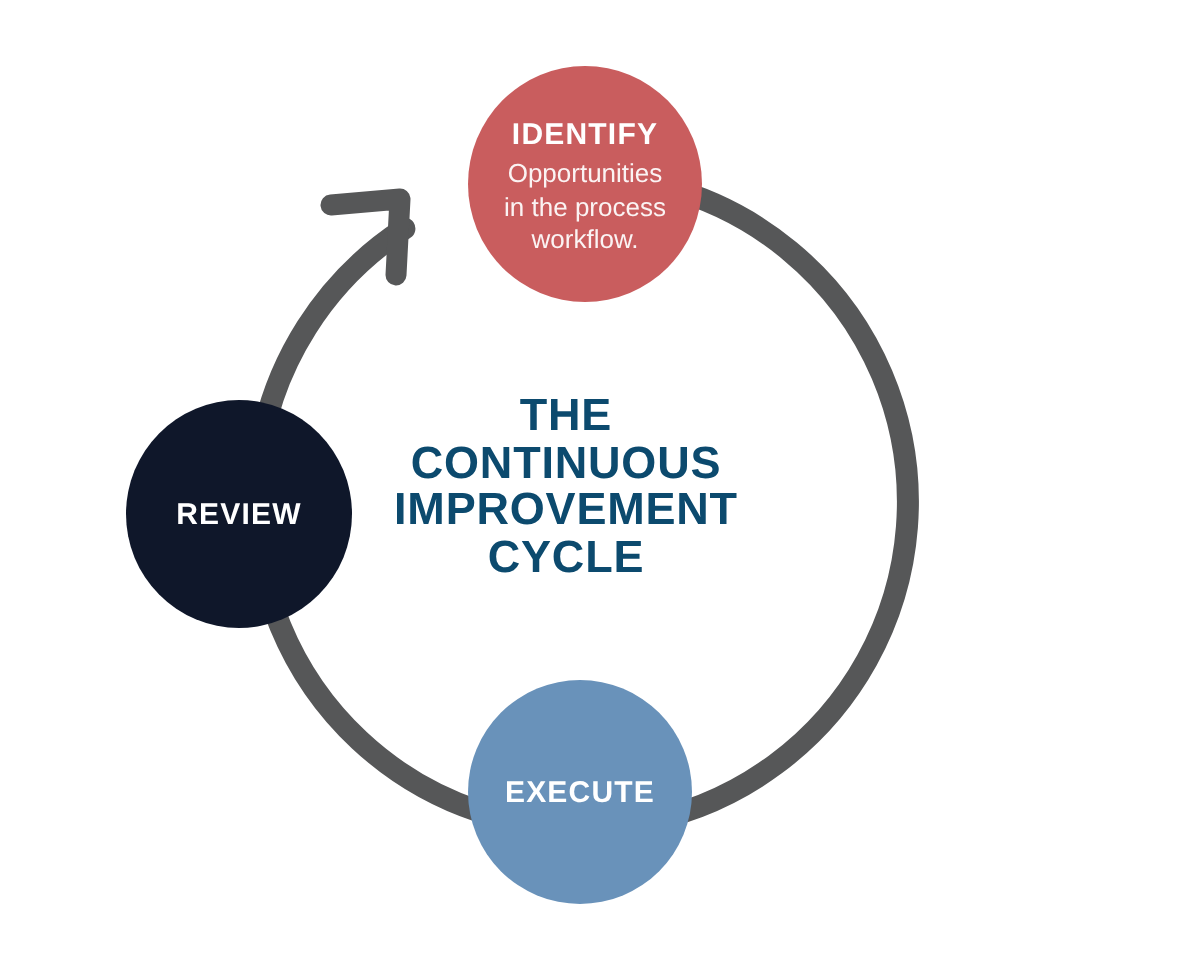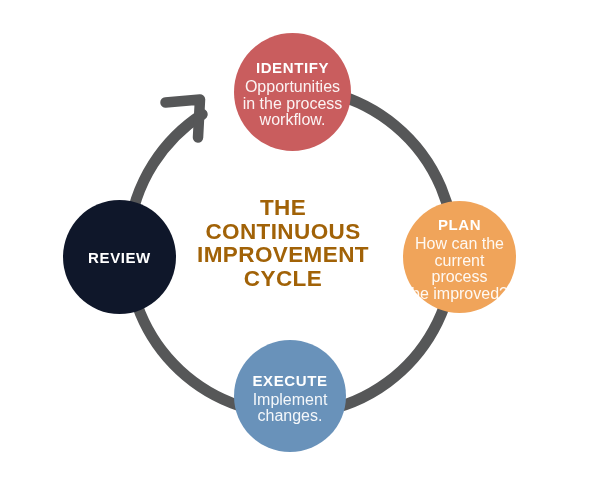--- a/index.html
+++ b/index.html
@@ -39,21 +39,21 @@
   .node-review   { left: 63px;  top: 200px; width: 113px; height: 114px; }
   .node-label {
     font-size: 15px;
     font-weight: bold;
     letter-spacing: 0.6px;
     color: #ffffff;
     margin-bottom: 3px;
     white-space: pre-line;
   }
   .node-desc {
-    font-size: 16px;
+    font-size: 13px;
     line-height: 16.5px;
     color: rgba(255,255,255,0.93);
     white-space: pre-line;
   }
   .center-title {
     position: absolute;
     left: 163px;
     top: 196px;
     width: 240px;
     text-align: center;
@@ -74,35 +74,27 @@
     <path d="M 165.5 102.5 L 200 99.5 L 198 137.5" fill="none" stroke-width="10.5" stroke-linecap="round" stroke-linejoin="round" stroke="#565758"></path>
   </svg>
 
   <div class="node node-identify" style="background-color: rgb(201, 93, 94);">
     <div class="node-label">IDENTIFY</div>
     <div class="node-desc">Opportunities
 in the process
 workflow.</div>
   </div>
 
-  <div class="node node-plan" style="background-color: rgb(240, 164, 90);">
-    <div class="node-label">PLAN</div>
-    <div class="node-desc">How can the
-current process
-be improved?</div>
-  </div>
 
   <div class="node node-execute" style="background-color: rgb(105, 146, 186);">
     <div class="node-label">EXECUTE</div>
-    <div class="node-desc">Implement
-changes.</div>
   </div>
 
   <div class="node node-review" style="background-color: #0f172a;">
     <div class="node-label">REVIEW</div>
   </div>
 
-  <div class="center-title" style="color: #a16207;">THE
+  <div class="center-title" style="color: #0c4a6e;">THE
 CONTINUOUS
 IMPROVEMENT
 CYCLE</div>
 
 </div>
 
 </body></html>

